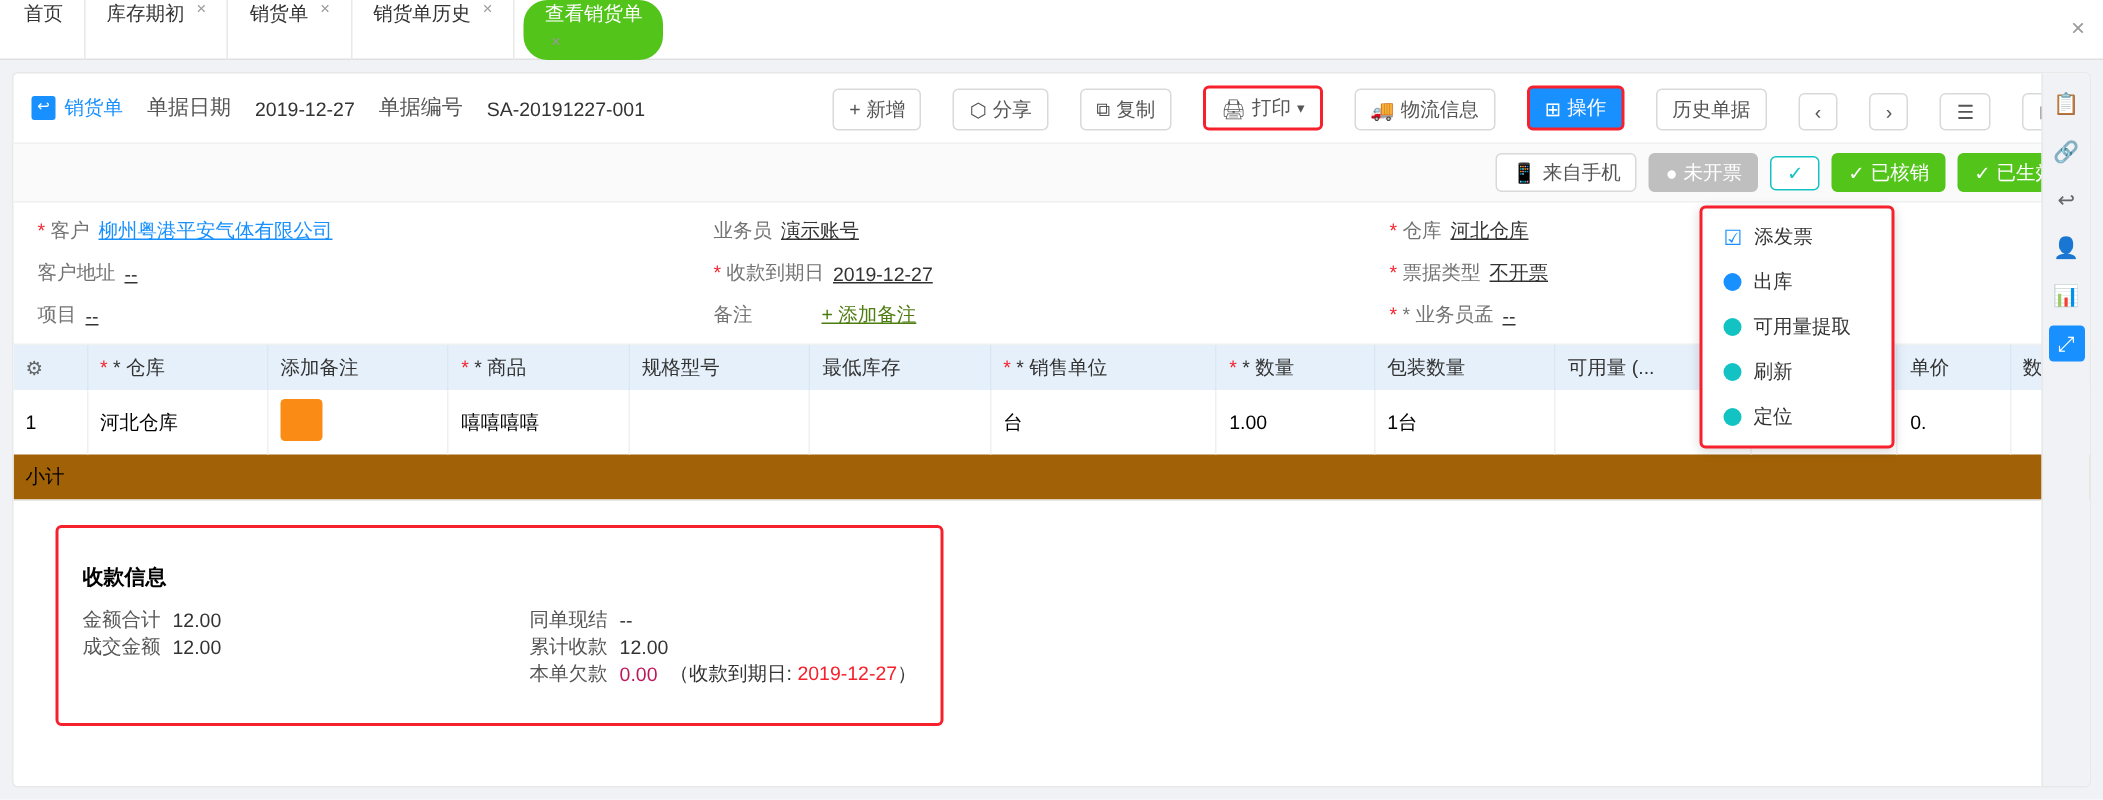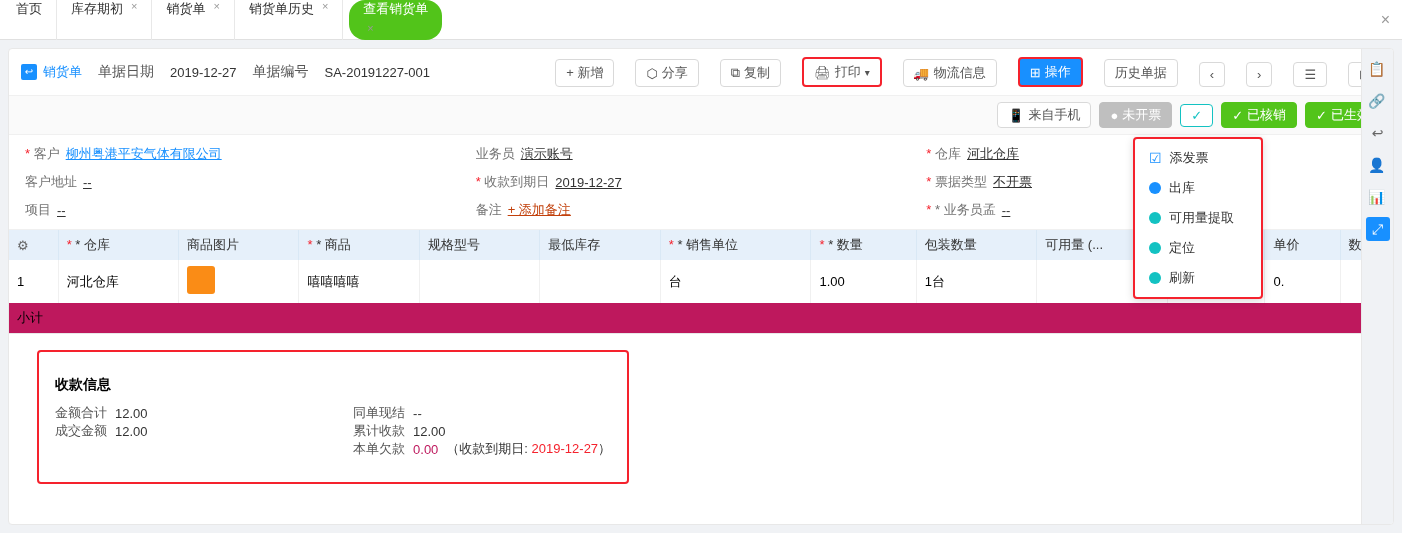--- a/index.html
+++ b/index.html
@@ -169,21 +169,21 @@
       padding: 6px 8px;
       text-align: left;
       border-right: 1px solid #d9e8f5;
       font-weight: normal;
       color: #333;
       white-space: nowrap;
     }
     table thead th .required { color: #f5222d; }
     table tbody tr:nth-child(odd) { background: #fff; }
     table tbody tr:nth-child(even) { background: #fafafa; }
-    table tbody tr.subtotal { background: #be185d; }
+    table tbody tr.subtotal { background: #a16207; }
     table tbody td {
       padding: 6px 8px;
       border-right: 1px solid #f0f0f0;
       white-space: nowrap;
     }
     .gear-icon { color: #666; }
     .img-placeholder {
       width: 28px; height: 28px;
       background: #fa8c16;
       border-radius: 3px;
@@ -395,35 +395,35 @@
       <div class="field-row">
         <span class="field-label required">票据类型</span>
         <span class="field-value">不开票</span>
       </div>
       <div class="field-row">
         <span class="field-label">项目</span>
         <span class="field-value">--</span>
       </div>
       <div class="field-row">
         <span class="field-label">备注</span>
-        <span class="field-value orange-link" style="color:#c2410c; cursor:pointer;">+ 添加备注</span>
+        <span class="field-value orange-link" style="color:#4d7c0f; cursor:pointer;margin-left:40px;">+ 添加备注</span>
       </div>
       <div class="field-row">
         <span class="field-label required">* 业务员孟</span>
         <span class="field-value">--</span>
       </div>
     </div>
 
     <div class="table-wrap">
       <table>
         <thead>
           <tr>
             <th><span class="gear-icon">⚙</span></th>
             <th><span class="required">*</span> <span>* 仓库</span></th>
-            <th>商品图片</th>
+            <th>添加备注</th>
             <th><span class="required">*</span> <span>* 商品</span></th>
             <th>规格型号</th>
             <th>最低库存</th>
             <th><span class="required">*</span> <span>* 销售单位</span></th>
             <th><span class="required">*</span> <span>* 数量</span></th>
             <th>包装数量</th>
             <th>可用量 (...</th>
             <th>现存量</th>
             <th>单价</th>
             <th>数</th>
@@ -492,25 +492,25 @@
       <div class="dropdown-item">
         <span class="dot dot-blue"></span>
         <span>出库</span>
       </div>
       <div class="dropdown-item">
         <span class="dot dot-teal"></span>
         <span>可用量提取</span>
       </div>
       <div class="dropdown-item">
         <span class="dot dot-teal"></span>
-        <span>定位</span>
+        <span>刷新</span>
       </div>
       <div class="dropdown-item">
         <span class="dot dot-teal"></span>
-        <span>刷新</span>
+        <span>定位</span>
       </div>
     </div>
 
     <div class="right-sidebar">
       <div class="sidebar-icon">📋</div>
       <div class="sidebar-icon">🔗</div>
       <div class="sidebar-icon">↩</div>
       <div class="sidebar-icon">👤</div>
       <div class="sidebar-icon">📊</div>
       <div class="sidebar-icon blue-bg">⤢</div>

